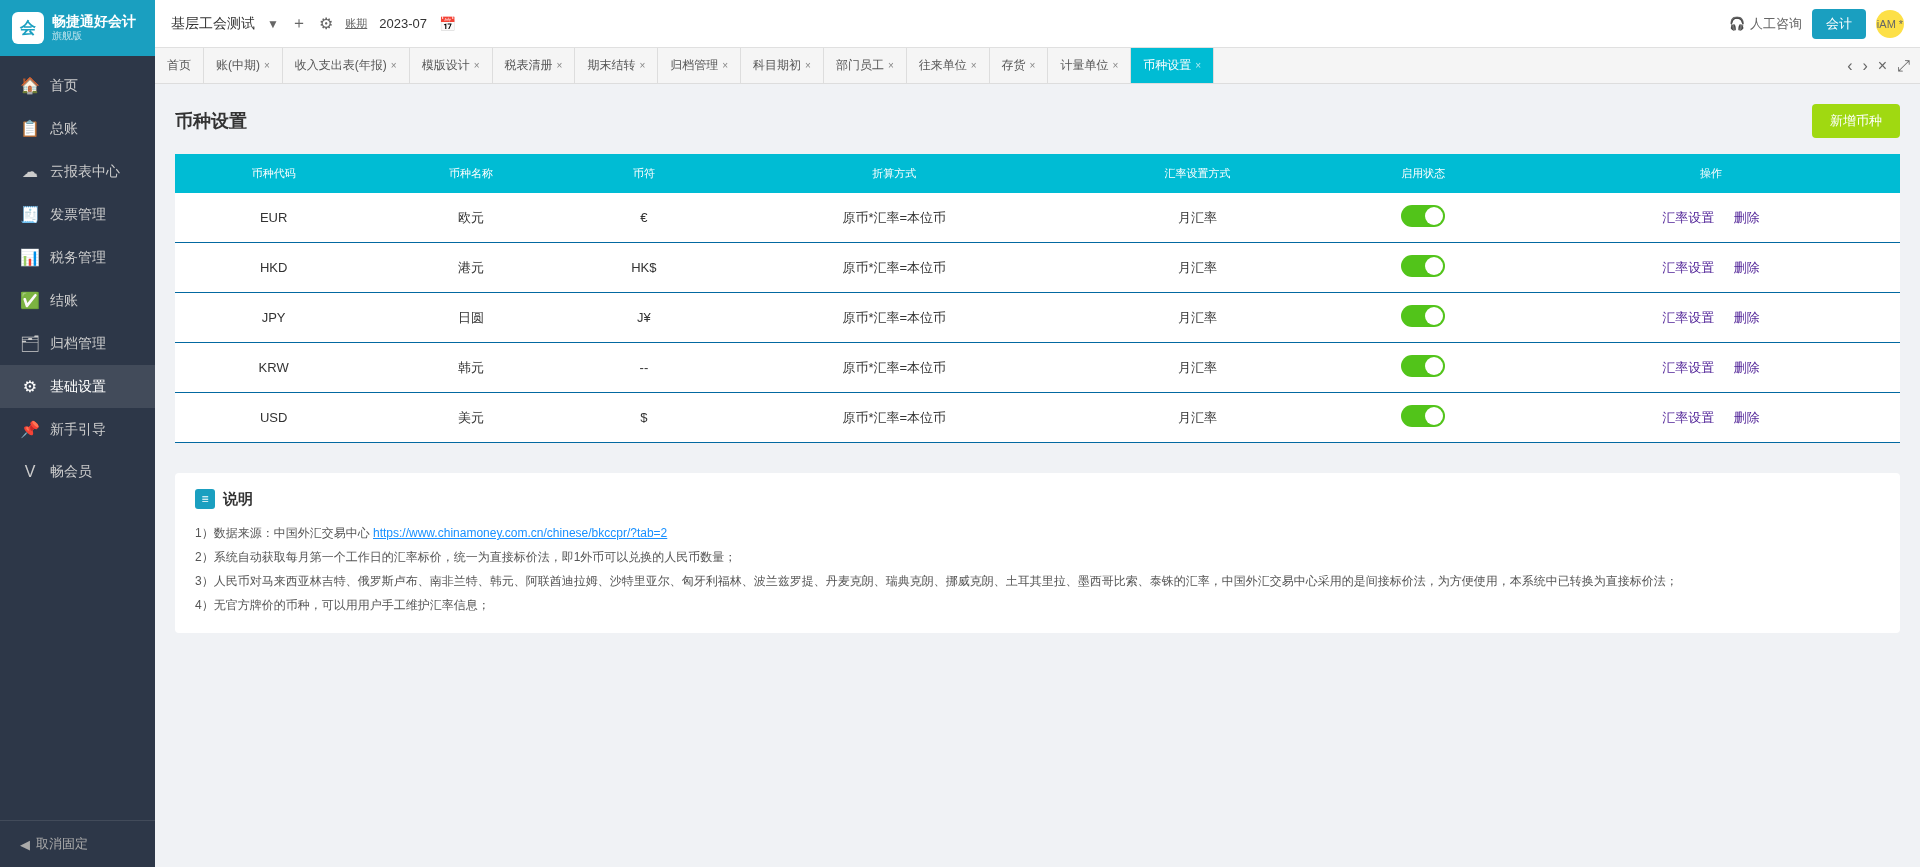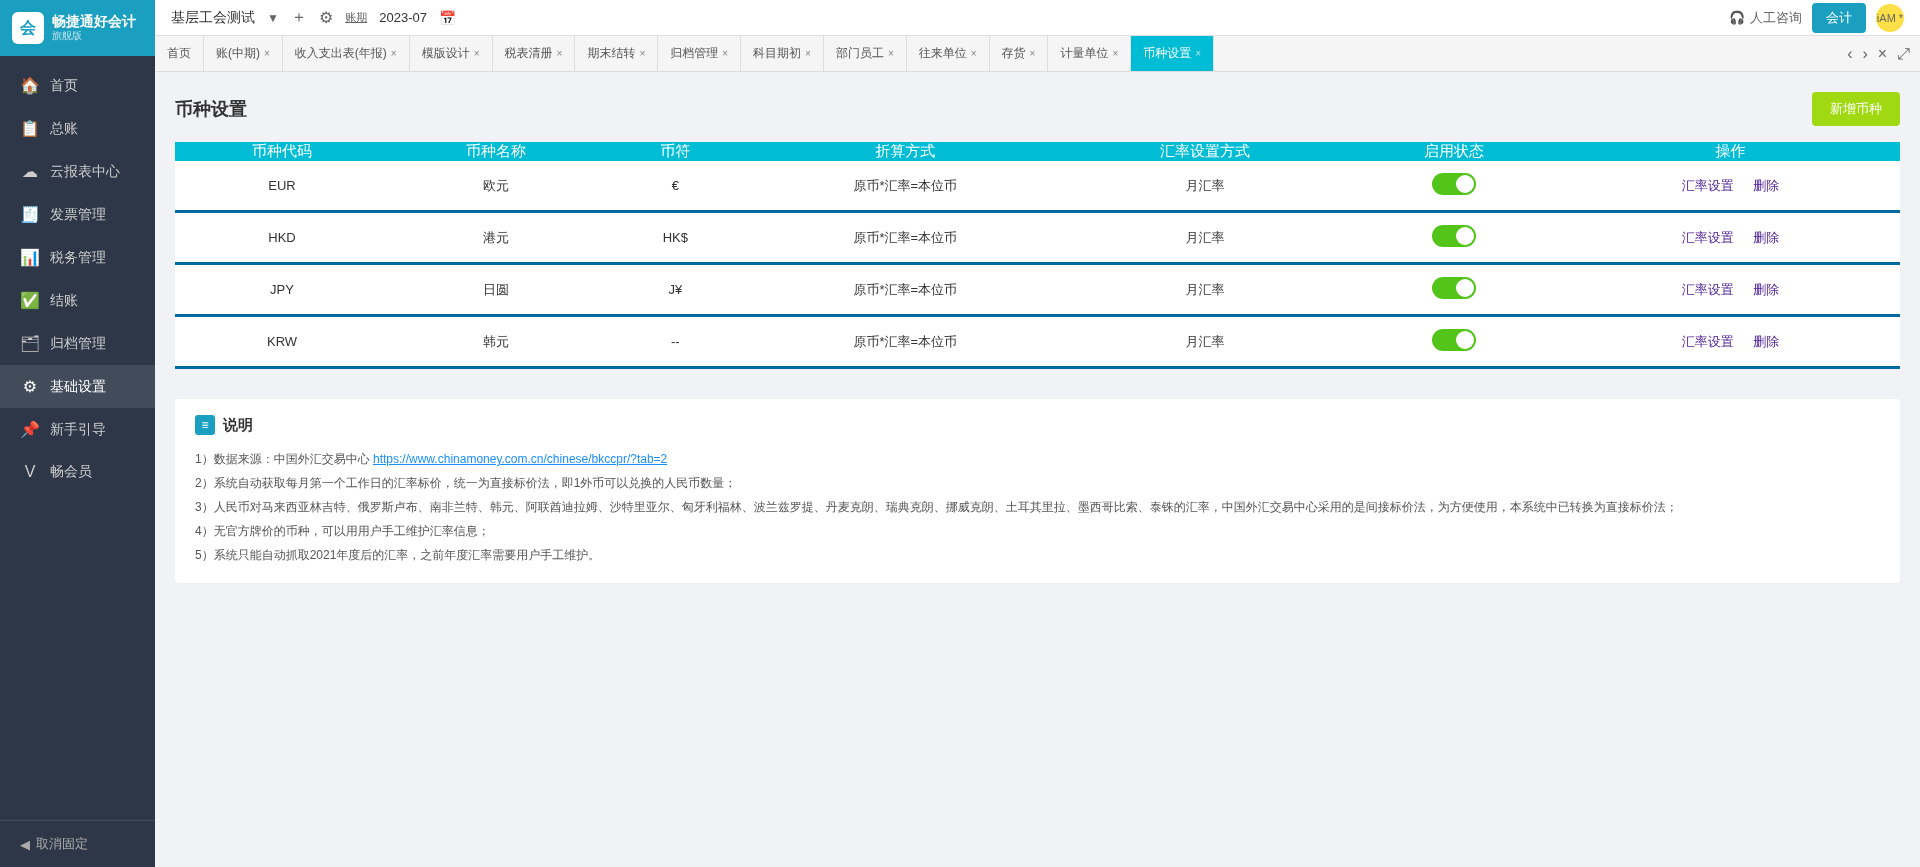--- a/index.html
+++ b/index.html
@@ -54,21 +54,21 @@
     .main-area {
       flex: 1;
       display: flex;
       flex-direction: column;
       height: 867px;
       overflow: hidden;
     }
 
     
     .top-bar {
-      height: 36px;
+      height: 48px;
       background: #fff;
       border-bottom: 1px solid #e0e0e0;
       display: flex;
       align-items: center;
       padding: 0 16px;
       gap: 12px;
       flex-shrink: 0;
     }
     .company-name {
       font-size: 14px;
@@ -174,28 +174,28 @@
     .data-table {
       width: 100%;
       border-collapse: collapse;
       background: #fff;
     }
     .data-table thead tr {
       background: #00bcd4;
     }
     .data-table thead th {
       color: #fff;
-      padding: 0 16px;
-      font-size: 15px;
+      padding: 12px 16px;
+      font-size: 11px;
       font-weight: 500;
       text-align: center;
       border: none;
     }
     .data-table tbody tr {
-      border-bottom: 3px solid #0369a1;
+      border-bottom: 1px solid #0369a1;
     }
     .data-table tbody td {
       padding: 12px 16px;
       text-align: center;
       color: #333;
       font-size: 13px;
     }
     .action-link {
       color: #4c1d95;
       cursor: pointer;
@@ -478,30 +478,47 @@
         <div class="toggle-track">
           <div class="toggle-thumb"></div>
         </div>
       </div>
     </td>
     <td>
       <span class="action-link">汇率设置</span>
       <span class="action-link">删除</span>
     </td>
   </tr>
+          <tr>
+    <td>USD</td>
+    <td>美元</td>
+    <td>$</td>
+    <td>原币*汇率=本位币</td>
+    <td>月汇率</td>
+    <td>
+      <div class="toggle-switch">
+        <div class="toggle-track">
+          <div class="toggle-thumb"></div>
+        </div>
+      </div>
+    </td>
+    <td>
+      <span class="action-link">汇率设置</span>
+      <span class="action-link">删除</span>
+    </td>
+  </tr>
         </tbody>
     </table>
 
     <div class="notes-section">
       <div class="notes-header">
         <div class="notes-icon">≡</div>
         <span class="notes-title">说明</span>
       </div>
       <ul class="notes-list" id="notes-list">
       <li>1）数据来源：中国外汇交易中心 <a href="#" class="notes-link">https://www.chinamoney.com.cn/chinese/bkccpr/?tab=2</a></li>
           <li>2）系统自动获取每月第一个工作日的汇率标价，统一为直接标价法，即1外币可以兑换的人民币数量；</li>
           <li>3）人民币对马来西亚林吉特、俄罗斯卢布、南非兰特、韩元、阿联酋迪拉姆、沙特里亚尔、匈牙利福林、波兰兹罗提、丹麦克朗、瑞典克朗、挪威克朗、土耳其里拉、墨西哥比索、泰铢的汇率，中国外汇交易中心采用的是间接标价法，为方便使用，本系统中已转换为直接标价法；</li>
           <li>4）无官方牌价的币种，可以用用户手工维护汇率信息；</li>
-          <li>5）系统只能自动抓取2021年度后的汇率，之前年度汇率需要用户手工维护。</li>
         </ul>
     </div>
   </div>
 </div>
 
 </body></html>

